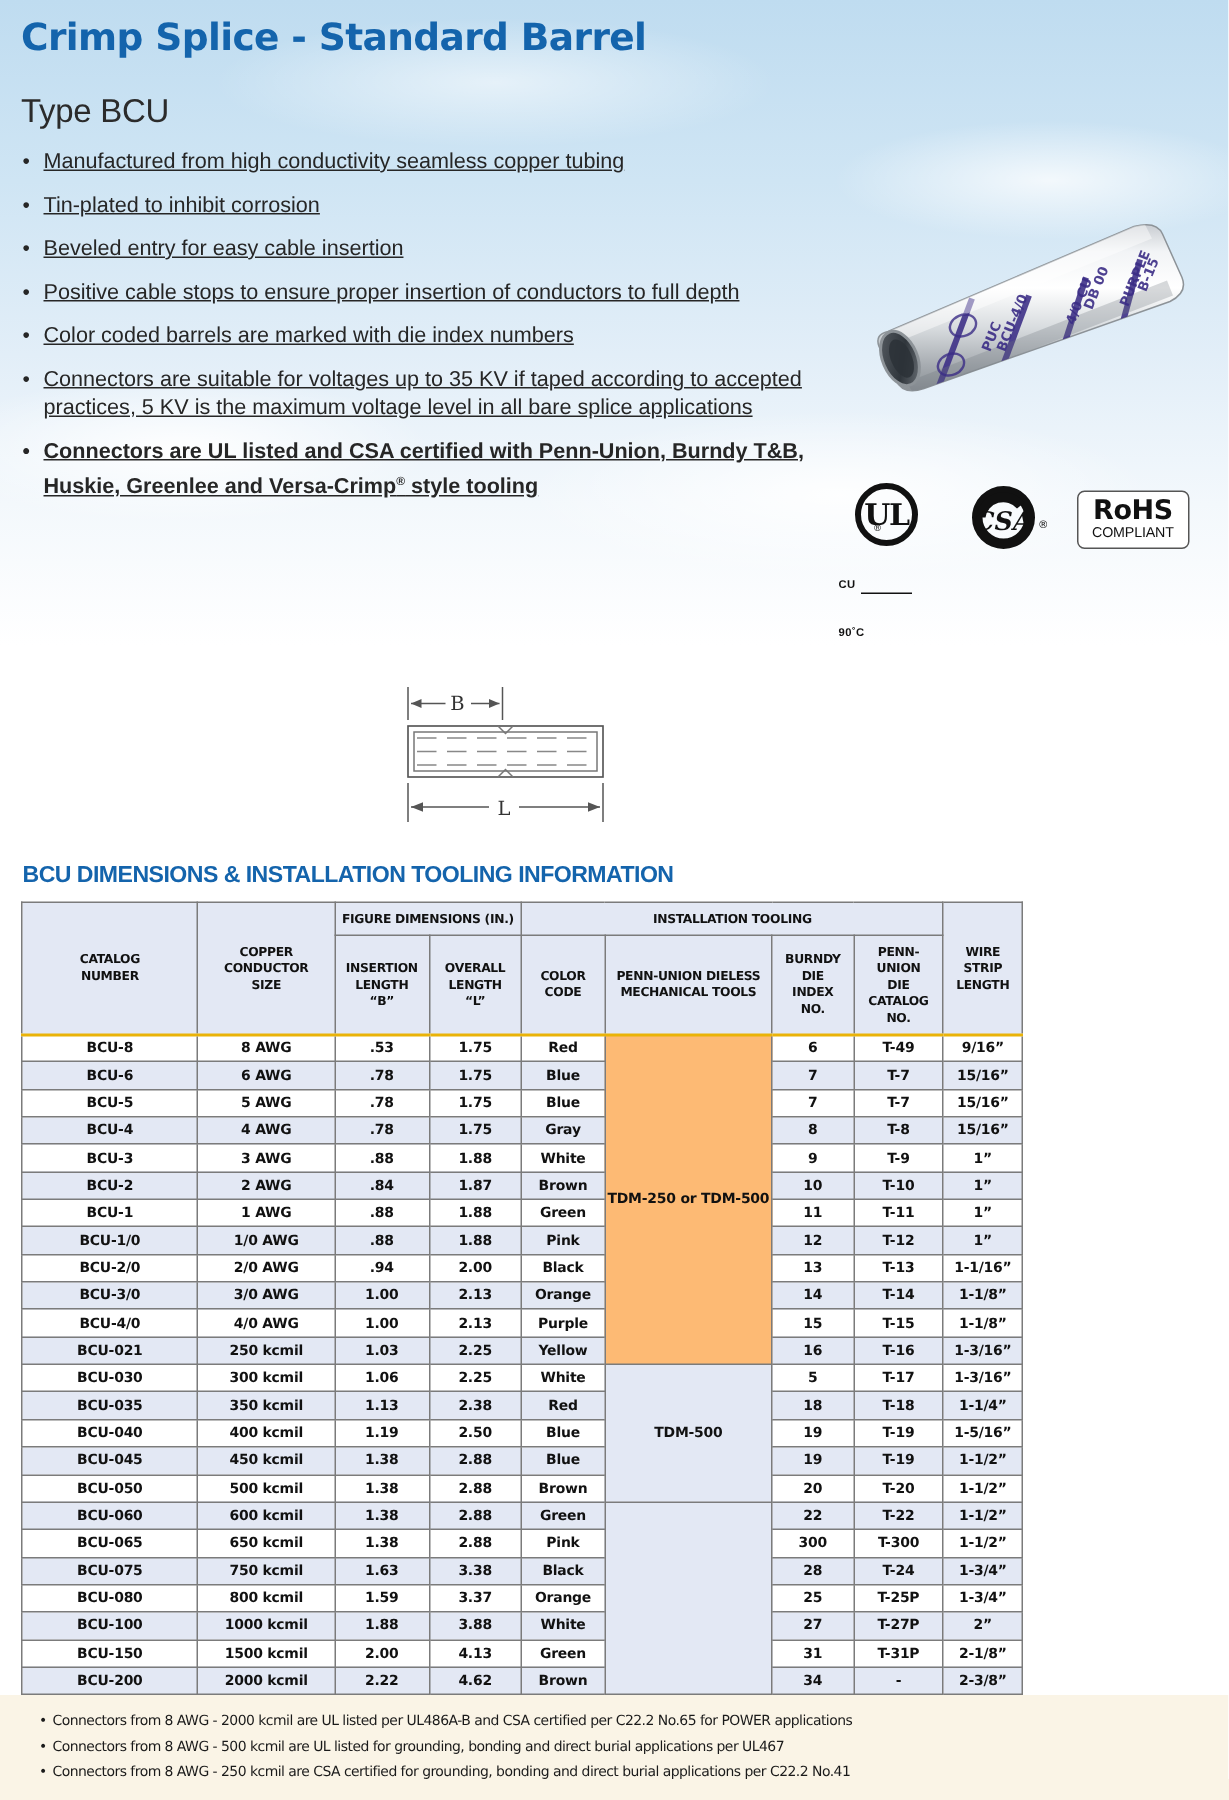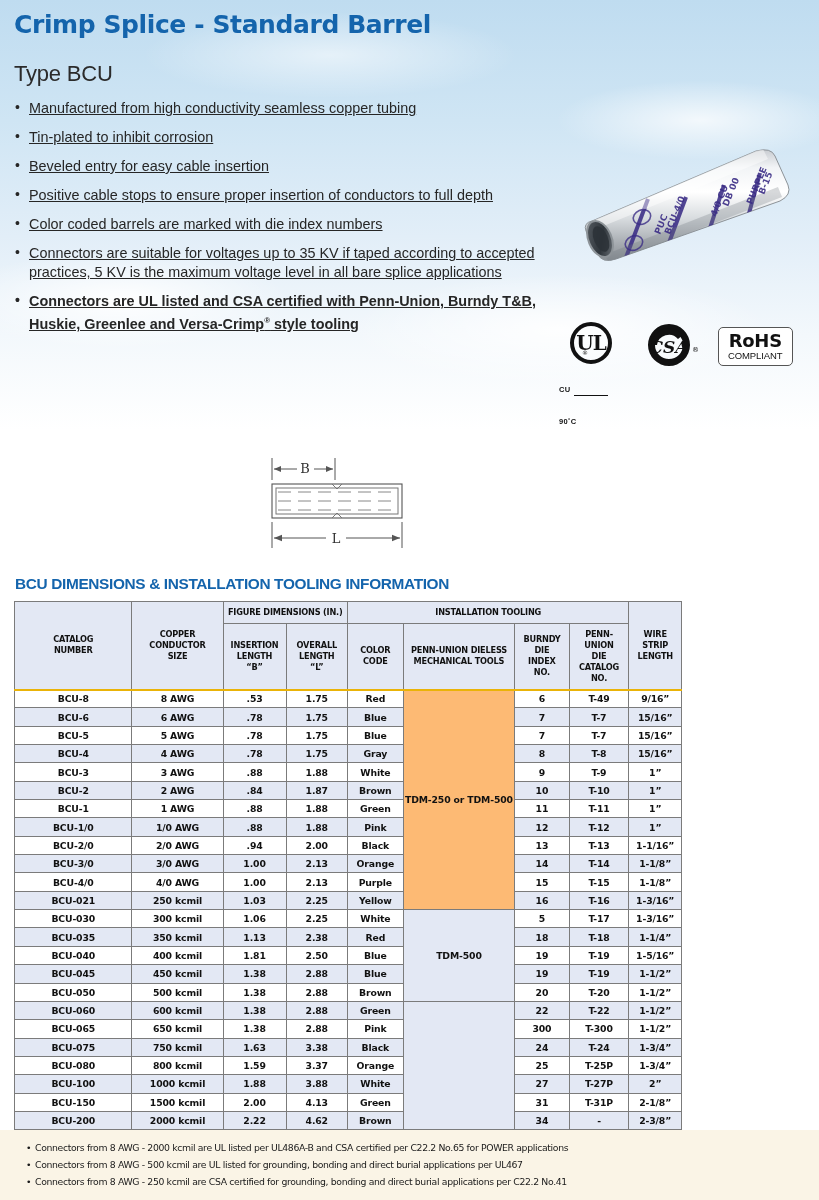--- a/index.html
+++ b/index.html
@@ -441,21 +441,21 @@
           <td>1.13</td>
           <td>2.38</td>
           <td>Red</td>
           <td>18</td>
           <td>T-18</td>
           <td>1-1/4”</td>
         </tr>
         <tr>
           <td>BCU-040</td>
           <td>400 kcmil</td>
-          <td>1.81</td>
+          <td>1.19</td>
           <td>2.50</td>
           <td>Blue</td>
           <td>19</td>
           <td>T-19</td>
           <td>1-5/16”</td>
         </tr>
         <tr class="alt">
           <td>BCU-045</td>
           <td>450 kcmil</td>
           <td>1.38</td>
@@ -495,21 +495,21 @@
           <td>300</td>
           <td>T-300</td>
           <td>1-1/2”</td>
         </tr>
         <tr class="alt">
           <td>BCU-075</td>
           <td>750 kcmil</td>
           <td>1.63</td>
           <td>3.38</td>
           <td>Black</td>
-          <td>24</td>
+          <td>28</td>
           <td>T-24</td>
           <td>1-3/4”</td>
         </tr>
         <tr>
           <td>BCU-080</td>
           <td>800 kcmil</td>
           <td>1.59</td>
           <td>3.37</td>
           <td>Orange</td>
           <td>25</td>

